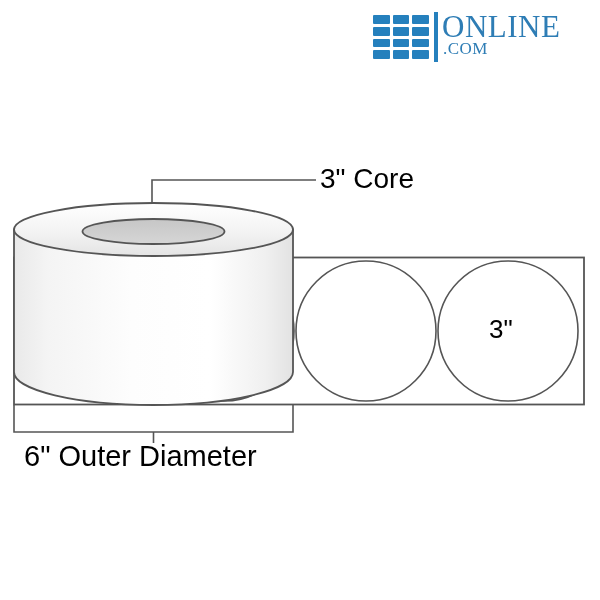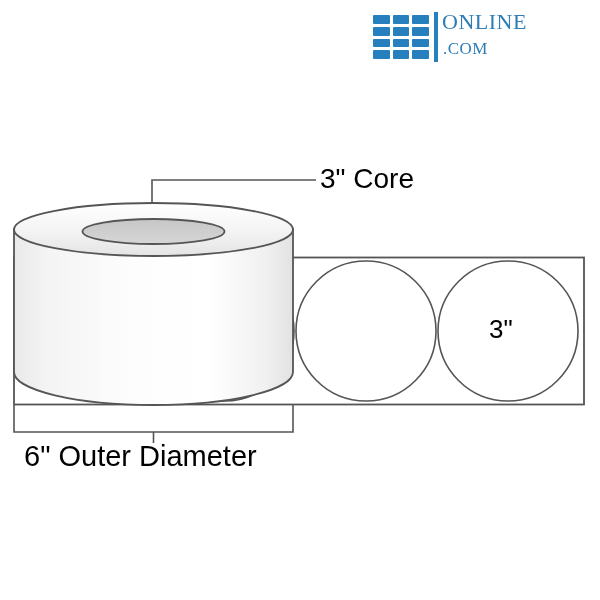--- a/index.html
+++ b/index.html
@@ -58,21 +58,21 @@
     height: 60px;
   }
   .wm-line {
     font-family: "Liberation Serif", serif;
     color: #2e7db5;
     letter-spacing: 0.5px;
     line-height: 1;
     white-space: nowrap;
   }
   #wm-online {
-    font-size: 22px;
+    font-size: 31px;
     position: absolute;
     left: 0;
     top: 1px;
   }
   #wm-labels-row {
     position: absolute;
     left: 0;
     top: 30px;
     display: flex;
     align-items: baseline;

